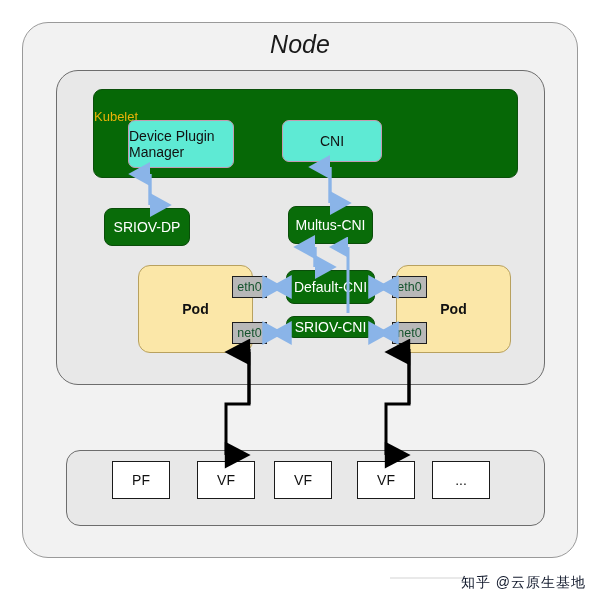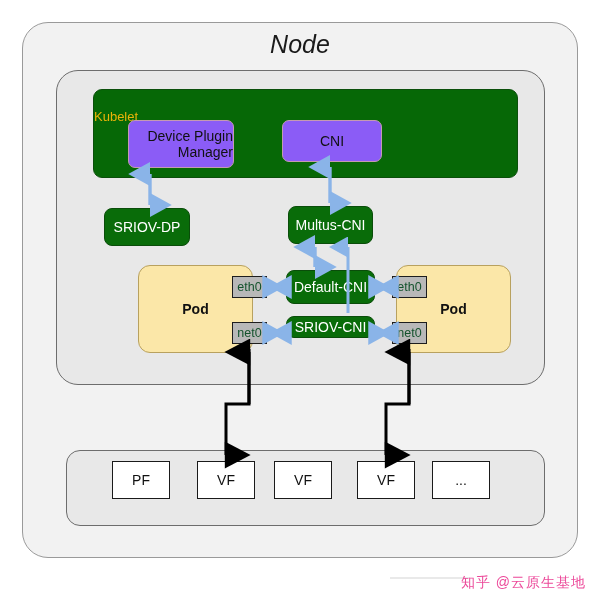--- a/index.html
+++ b/index.html
@@ -65,28 +65,28 @@
     position: absolute;
     left: 0; top: 8px;
     width: 425px;
     text-align: left;
     color: #eab308;
     font-size: 13px;
     margin-top: 11px;
   }
   .pink-box {
     position: absolute;
-    background: #8b5cf6;
+    background: #5eead4;
     border: 1px solid #c49ab1;
     border-radius: 7px;
     box-sizing: border-box;
     display: flex;
     align-items: center;
     justify-content: center;
-    text-align: right;
+    text-align: left;
     color: #111111;
     font-size: 14px;
     line-height: 1.15;
   }
   #dpm-box { left: 128px; top: 120px; width: 106px; height: 48px; }
   #cni-box { left: 282px; top: 120px; width: 100px; height: 42px; }
   
   .green-box {
     position: absolute;
     background: #096c09;
@@ -149,21 +149,21 @@
     align-items: center;
     justify-content: center;
     color: #111111;
     font-size: 14px;
   }
   
   .watermark {
     position: absolute;
     right: 14px; bottom: 8px;
     font-size: 14px;
-    color: #ec4899;
+    color: #0f172a;
     letter-spacing: 1px;
     white-space: nowrap;
     margin-left: 48px;
   }
   svg.overlay {
     position: absolute;
     left: 0; top: 0;
     width: 600px; height: 600px;
     pointer-events: none;
   }

